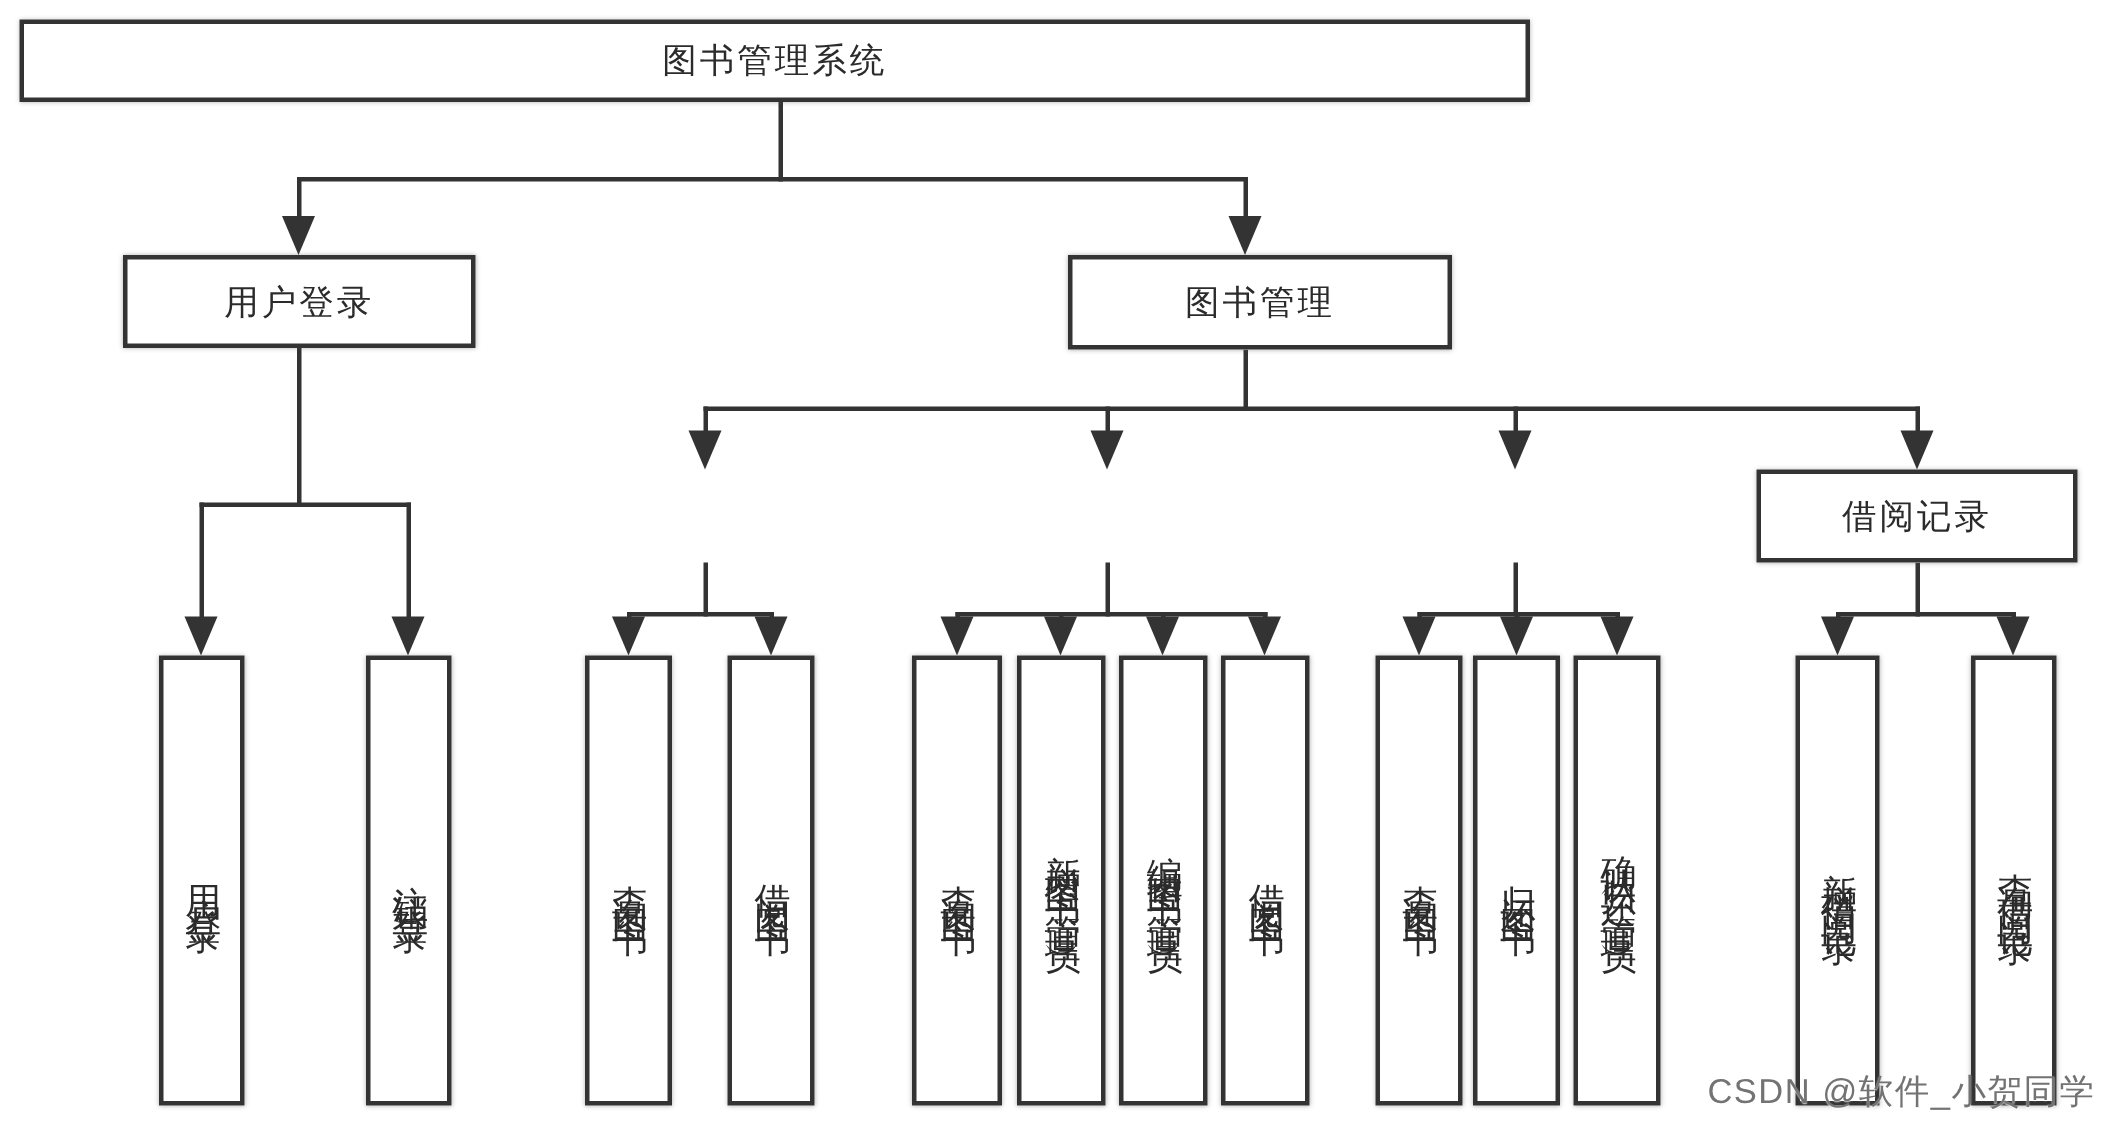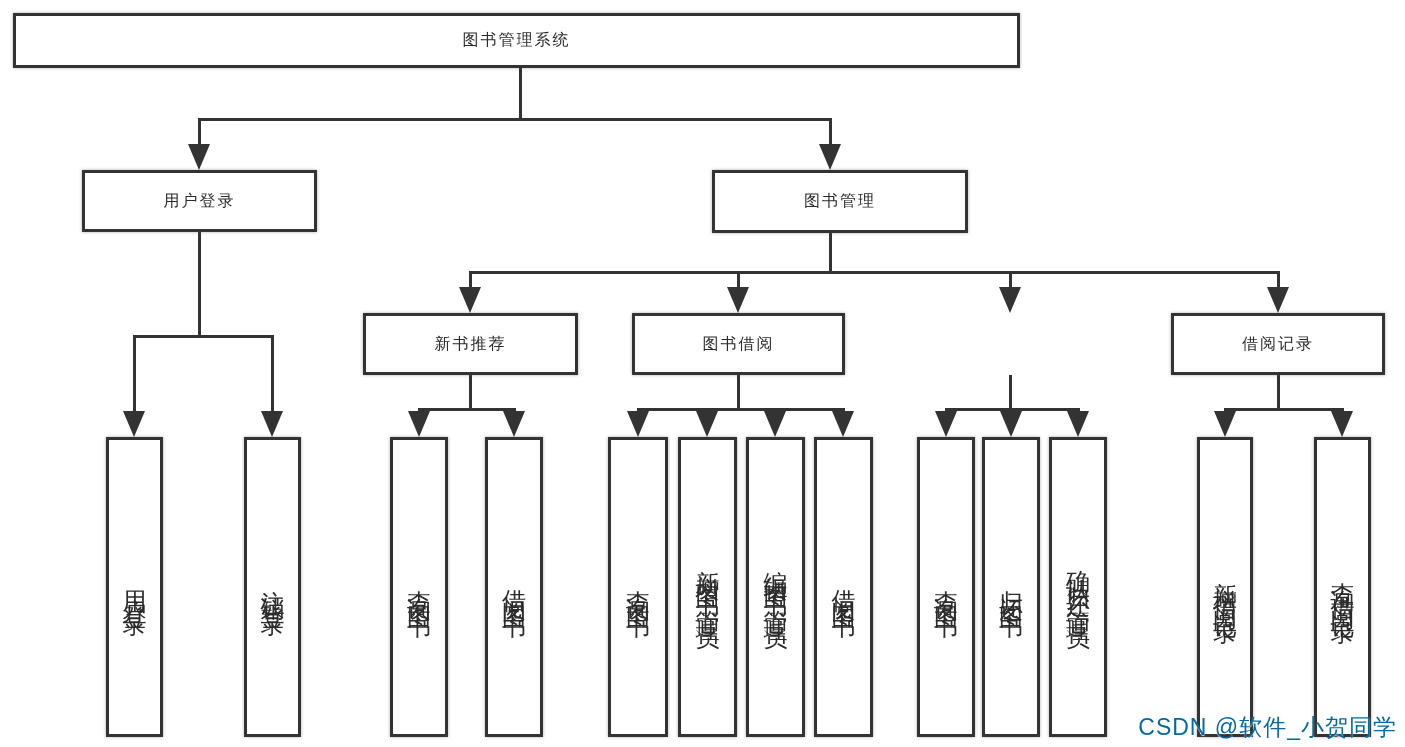--- a/index.html
+++ b/index.html
@@ -7,59 +7,53 @@
     position:relative;width:1405px;height:747px;background:#ffffff;overflow:hidden;
     font-family:"Liberation Sans","DejaVu Sans",sans-serif;
   }
   .node{
     position:absolute;box-sizing:border-box;background:#ffffff;
     border:3px solid #333333;color:#2b2b2b;
     display:flex;align-items:center;justify-content:center;
     box-shadow:0 0 3px rgba(80,80,80,.45);
     z-index:2;
   }
-  .hnode{font-size:16px;letter-spacing:2px;}
+  .hnode{font-size:23px;letter-spacing:2px;}
   .vnode span{
     writing-mode:vertical-rl;text-orientation:mixed;
     font-size:24px;letter-spacing:8px;line-height:1;
   }
   .cl{position:absolute;background:#333333;z-index:1;}
   .ah{
     position:absolute;width:0;height:0;z-index:1;
     border-left:11px solid transparent;border-right:11px solid transparent;
     border-top:26px solid #333333;
   }
   .watermark{
     position:absolute;right:8px;bottom:4px;z-index:5;
-    font-size:23px;color:#0369a1;letter-spacing:1px;
+    font-size:23px;color:#737373;letter-spacing:1px;
     text-shadow:0 1px 1px rgba(255,255,255,.8);
   }
 </style>
 </head>
 <body>
 
 <div class="stage" id="stage">
 
   <div class="node hnode" style="left:13px;top:13px;width:1007px;height:55px">
     <span>图书管理系统</span>
   </div>
 
   <div class="node hnode" style="left:82px;top:170px;width:235px;height:62px">
     <span>用户登录</span>
   </div>
   <div class="node hnode" style="left:712px;top:170px;width:256px;height:63px">
     <span>图书管理</span>
   </div>
 
-  <div class="node hnode" style="left:363px;top:313px;width:215px;height:62px">
-    <span>新书推荐</span>
-  </div>
-  <div class="node hnode" style="left:632px;top:313px;width:213px;height:62px">
-    <span>图书借阅</span>
-  </div>
   <div class="node hnode" style="left:1171px;top:313px;width:214px;height:62px">
     <span>借阅记录</span>
   </div>
 
   <div class="node vnode" style="left:106px;top:437px;width:57px;height:300px">
     <span>用户登录</span>
   </div>
   <div class="node vnode" style="left:244px;top:437px;width:57px;height:300px">
     <span>注销登录</span>
   </div>

